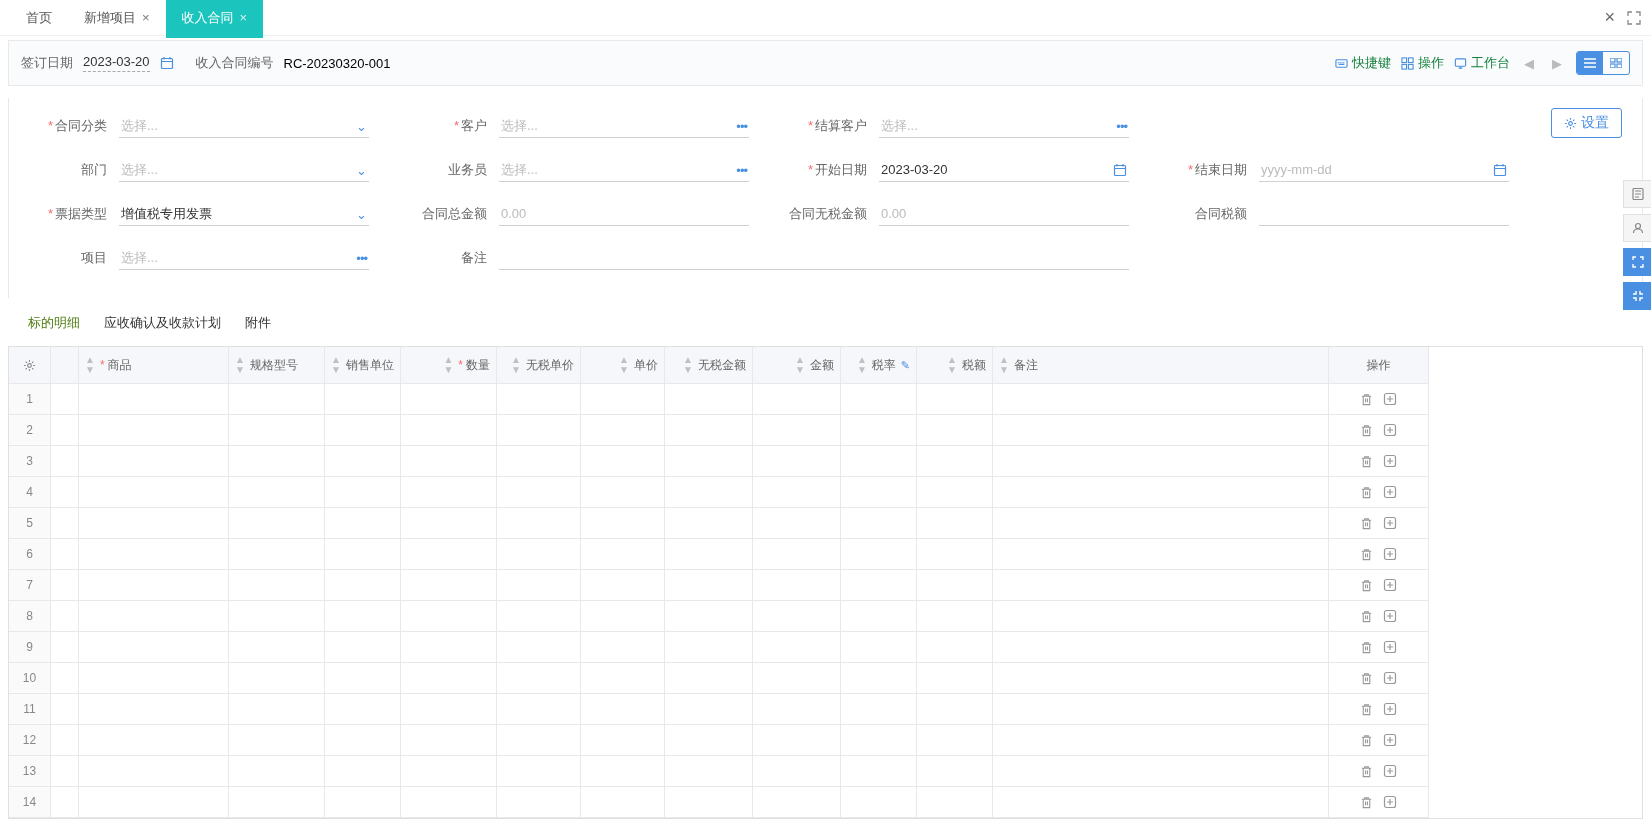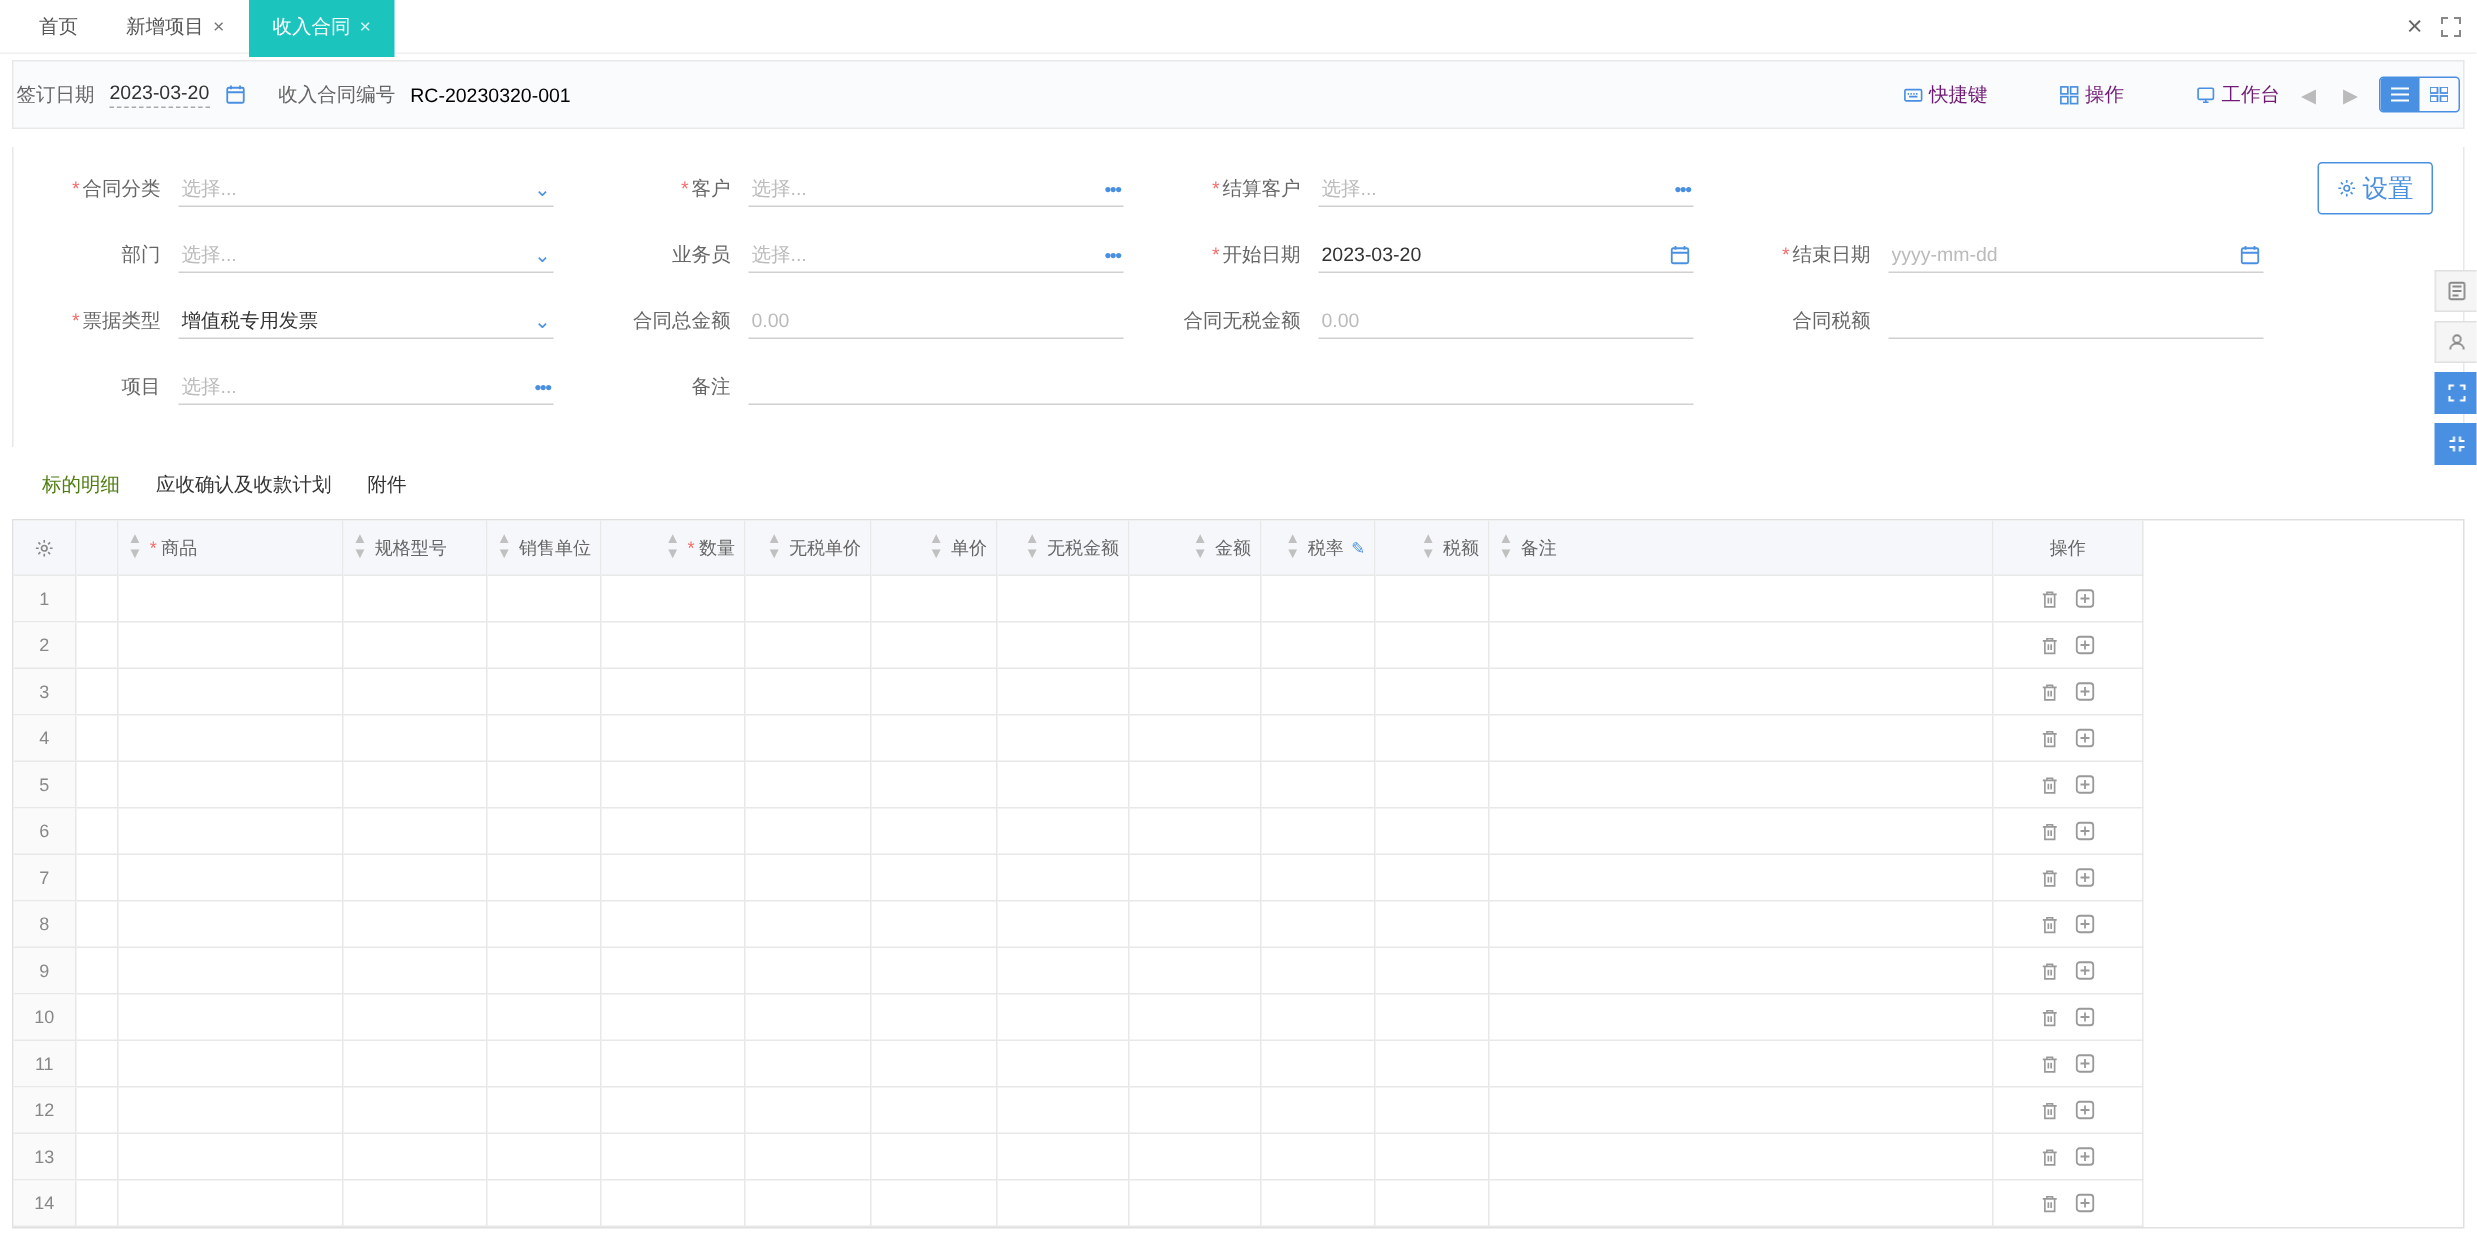--- a/index.html
+++ b/index.html
@@ -6,33 +6,33 @@
 body { font-family: "Microsoft YaHei", -apple-system, sans-serif; font-size: 13px; color: #333; background: #fff; width: 1651px; height: 834px; overflow: hidden; }
 
 .topbar { display: flex; align-items: center; height: 36px; padding: 0 10px; justify-content: space-between; border-bottom: 1px solid #f0f0f0; }
 .tabs { display: flex; align-items: center; gap: 0; }
 .tab { display: flex; align-items: center; padding: 0 16px; height: 40px; cursor: pointer; color: #555; gap: 6px; }
 .tab.active { background: #1bc5bd; color: #fff; }
 .tab .close { font-size: 13px; opacity: 0.8; }
 .topbar-right { display: flex; align-items: center; gap: 12px; color: #888; }
 .icon-btn { cursor: pointer; display: inline-flex; align-items: center; justify-content: center; }
 
-.toolbar { display: flex; align-items: center; height: 46px; padding: 0 2px; background: #fafbfc; border: 1px solid #e8e8e8; margin: 4px 8px 0 8px; justify-content: space-between; }
+.toolbar { display: flex; align-items: center; height: 46px; padding: 0 12px; background: #fafbfc; border: 1px solid #e8e8e8; margin: 4px 8px 0 8px; justify-content: space-between; }
 .toolbar-left { display: flex; align-items: center; gap: 10px; }
 .toolbar-left .lbl { color: #666; }
 .date-val { font-weight: 500; color: #333; border-bottom: 1px dashed #aaa; padding-bottom: 2px; }
 .toolbar-right { display: flex; align-items: center; gap: 10px; }
-.tool-link { color: #701a75; cursor: pointer; display: flex; align-items: center; gap: 4px; font-size: 13px; margin-left: 38px; }
+.tool-link { color: #15803d; cursor: pointer; display: flex; align-items: center; gap: 4px; font-size: 13px; }
 .view-toggle { display: flex; border: 1px solid #4a90e2; border-radius: 3px; overflow: hidden; }
 .view-toggle .vt { width: 26px; height: 22px; display: flex; align-items: center; justify-content: center; cursor: pointer; }
 .view-toggle .vt.active { background: #4a90e2; color: #fff; }
 .nav-arrow { color: #bbb; cursor: pointer; padding: 0 4px; }
 
 .form-area { margin: 12px 8px 0 8px; border-left: 1px solid #e8e8e8; border-right: 1px solid #e8e8e8; padding: 16px 20px 8px 20px; position: relative; }
-.settings-btn { position: absolute; top: 10px; right: 20px; border: 1px solid #4a90e2; color: #4a90e2; background: #fff; padding: 5px 12px; border-radius: 3px; cursor: pointer; display: flex; align-items: center; gap: 4px; font-size: 17px; }
+.settings-btn { position: absolute; top: 10px; right: 20px; border: 1px solid #4a90e2; color: #4a90e2; background: #fff; padding: 5px 12px; border-radius: 3px; cursor: pointer; display: flex; align-items: center; gap: 4px; font-size: 14px; }
 .form-row { display: flex; gap: 40px; margin-bottom: 20px; }
 .form-field { display: flex; align-items: center; width: 340px; }
 .form-field .flabel { width: 90px; text-align: right; color: #666; padding-right: 12px; }
 .form-field .req { color: #f56c6c; margin-right: 2px; }
 .form-field .finput { flex: 1; border: none; border-bottom: 1px solid #d0d0d0; padding: 4px 20px 4px 2px; font-size: 13px; color: #333; outline: none; background: transparent; position: relative; }
 .form-field .finput.active-blue { border-bottom-color: #4a90e2; }
 .finput-wrap { flex: 1; position: relative; display: flex; }
 .finput-wrap .suffix { position: absolute; right: 2px; top: 50%; transform: translateY(-50%); color: #4a90e2; cursor: pointer; }
 .finput-wrap .suffix.dots { color: #4a90e2; letter-spacing: -1px; }
 .finput::placeholder { color: #bbb; }

